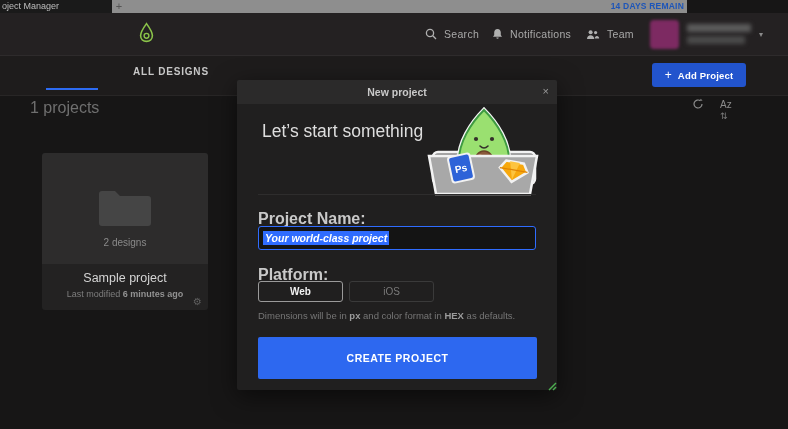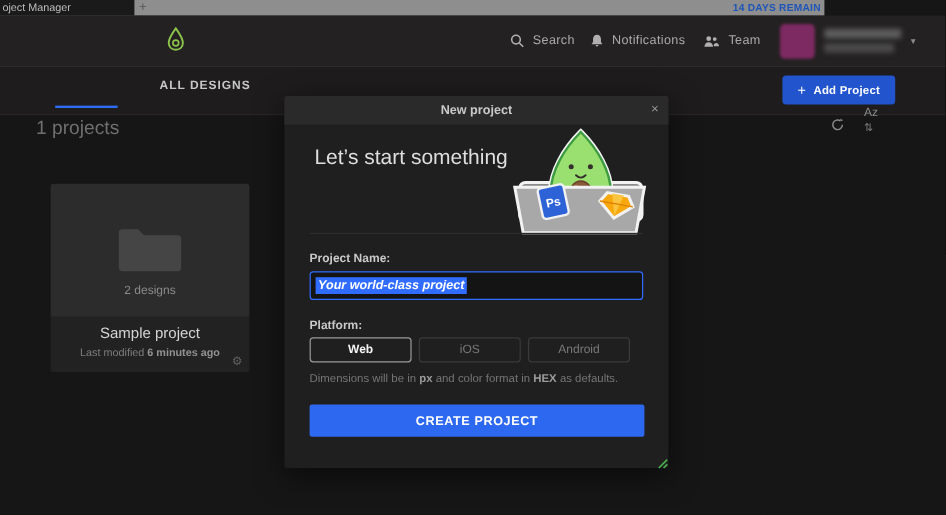--- a/index.html
+++ b/index.html
@@ -32,21 +32,21 @@
   .viewtab{top:0;height:32px;line-height:32px;color:#c7c7c7;font-size:10px;font-weight:bold;letter-spacing:.8px;cursor:pointer;}
   .viewtab.t1{left:46px;}
   .viewtab.t2{left:133px;}
   .underline{left:46px;top:32px;width:52px;height:2px;background:#2d6bf2;}
   .addproject{left:652px;top:7px;width:94px;height:24px;background:#2254cd;border:none;border-radius:3px;color:#fff;font-size:9.5px;font-weight:bold;display:flex;align-items:center;justify-content:center;gap:6px;cursor:pointer;font-family:inherit;letter-spacing:.2px;}
   .plus{font-size:12px;font-weight:normal;line-height:10px;}
 
   
   .projcount{left:30px;top:99px;color:#6f6f6f;font-size:16px;}
   .refresh{left:692px;top:98px;color:#8c8c8c;cursor:pointer;}
-  .sort{left:720px;top:89px;color:#8c8c8c;font-size:10px;cursor:pointer;display:flex;gap:1px;align-items:flex-start;flex-direction:column;}
+  .sort{left:720px;top:99px;color:#8c8c8c;font-size:10px;cursor:pointer;display:flex;gap:1px;align-items:flex-start;flex-direction:column;}
   .sort .arrows{font-size:9px;color:#7a7a7a;}
 
   
   .card{left:42px;top:153px;width:166px;height:157px;border-radius:3px;overflow:hidden;cursor:pointer;}
   .card-top{position:absolute;left:0;top:0;width:166px;height:111px;background:#2d2c2c;}
   .foldericon{position:absolute;left:55px;top:33px;}
   .designcount{position:absolute;left:0;top:84px;width:166px;text-align:center;color:#8a8a8a;font-size:10px;}
   .card-bottom{position:absolute;left:0;top:111px;width:166px;height:46px;background:#232222;}
   .cardtitle{position:absolute;left:0;top:7px;width:166px;text-align:center;color:#d4d4d4;font-size:12.5px;}
   .cardsub{position:absolute;left:0;top:25px;width:166px;text-align:center;color:#7e7e7e;font-size:9px;}
@@ -54,31 +54,31 @@
   .cardgear{position:absolute;right:6px;bottom:3px;color:#5f5f5f;font-size:10px;cursor:pointer;}
 
   
   .modal{left:237px;top:80px;width:320px;height:310px;background:#201f1f;box-shadow:0 6px 24px rgba(0,0,0,.55);border-radius:2px;}
   .modal-header{position:absolute;left:0;top:0;width:320px;height:24px;background:#2b2a2a;border-radius:2px 2px 0 0;}
   .modal-title{position:absolute;left:0;top:0;width:320px;height:24px;line-height:24px;text-align:center;color:#c9c9c9;font-size:10.5px;font-weight:bold;}
   .modal-close{position:absolute;right:8px;top:0;height:24px;line-height:23px;color:#9a9a9a;font-size:11px;cursor:pointer;}
   .modal-heading{position:absolute;left:25px;top:38px;color:#dedede;font-size:17.5px;line-height:26px;}
   .illustration{position:absolute;left:180px;top:26px;}
   .mdivider{position:absolute;left:21px;top:114px;width:278px;height:1px;background:#2e2d2d;}
-  .flabel{position:absolute;left:21px;color:#c9c9c9;font-size:10px;font-weight:bold;}
+  .flabel{position:absolute;left:21px;color:#c9c9c9;font-size:16px;font-weight:bold;}
   .l-name{top:130px;}
   .l-platform{top:186px;}
   .nameinput{position:absolute;left:21px;top:146px;width:268px;height:22px;background:#141414;border:1px solid #2f6cff;border-radius:3px;padding:0 4px;display:flex;align-items:center;cursor:text;}
   .nameinput .sel{background:#2f6cff;color:#fff;font-size:10.5px;font-weight:bold;padding:1px 2px;font-style:italic;}
   .platformrow{position:absolute;left:21px;top:201px;width:278px;display:flex;gap:6px;}
   .platbtn{width:85px;height:21px;background:transparent;border:1px solid #3a3a3a;border-radius:3px;color:#7a7a7a;font-size:10px;font-family:inherit;cursor:pointer;}
   .platbtn.selected{border-color:#9a9a9a;color:#f2f2f2;font-weight:bold;}
   .note{position:absolute;left:21px;top:230px;color:#767676;font-size:9.5px;}
   .note b{color:#9c9c9c;}
-  .createbtn{position:absolute;left:21px;top:257px;width:279px;height:27px;background:#2d68f0;border:none;border-radius:2px;color:#fff;font-size:10.5px;font-weight:bold;letter-spacing:.5px;cursor:pointer;font-family:inherit;}
+  .createbtn{position:absolute;left:21px;top:257px;width:279px;height:42px;background:#2d68f0;border:none;border-radius:2px;color:#fff;font-size:10.5px;font-weight:bold;letter-spacing:.5px;cursor:pointer;font-family:inherit;}
   .resizer{left:546px;top:380px;cursor:nwse-resize;}
 
   svg{display:block;}
 </style>
 </head>
 <body>
 
 <div class="stage">
 
   <div class="abs tabstrip">
@@ -216,21 +216,20 @@
 
     <div class="flabel l-name">Project Name:</div>
     <div class="nameinput" role="textbox">
       <span class="sel">Your world-class project</span>
     </div>
 
     <div class="flabel l-platform">Platform:</div>
     <div class="platformrow">
       <button class="platbtn selected">Web</button>
       <button class="platbtn">iOS</button>
-      <button class="platbtn">Android</button>
     </div>
 
     <div class="note"><span>Dimensions will be in </span><b>px</b><span> and color format in </span><b>HEX</b><span> as defaults.</span></div>
 
     <button class="createbtn">CREATE PROJECT</button>
   </div>
 
   <div class="abs resizer">
     <svg width="11" height="11" viewBox="0 0 11 11">
         <line x1="3" y1="10" x2="10" y2="3" stroke="#4caf50" stroke-width="1.4"></line>

